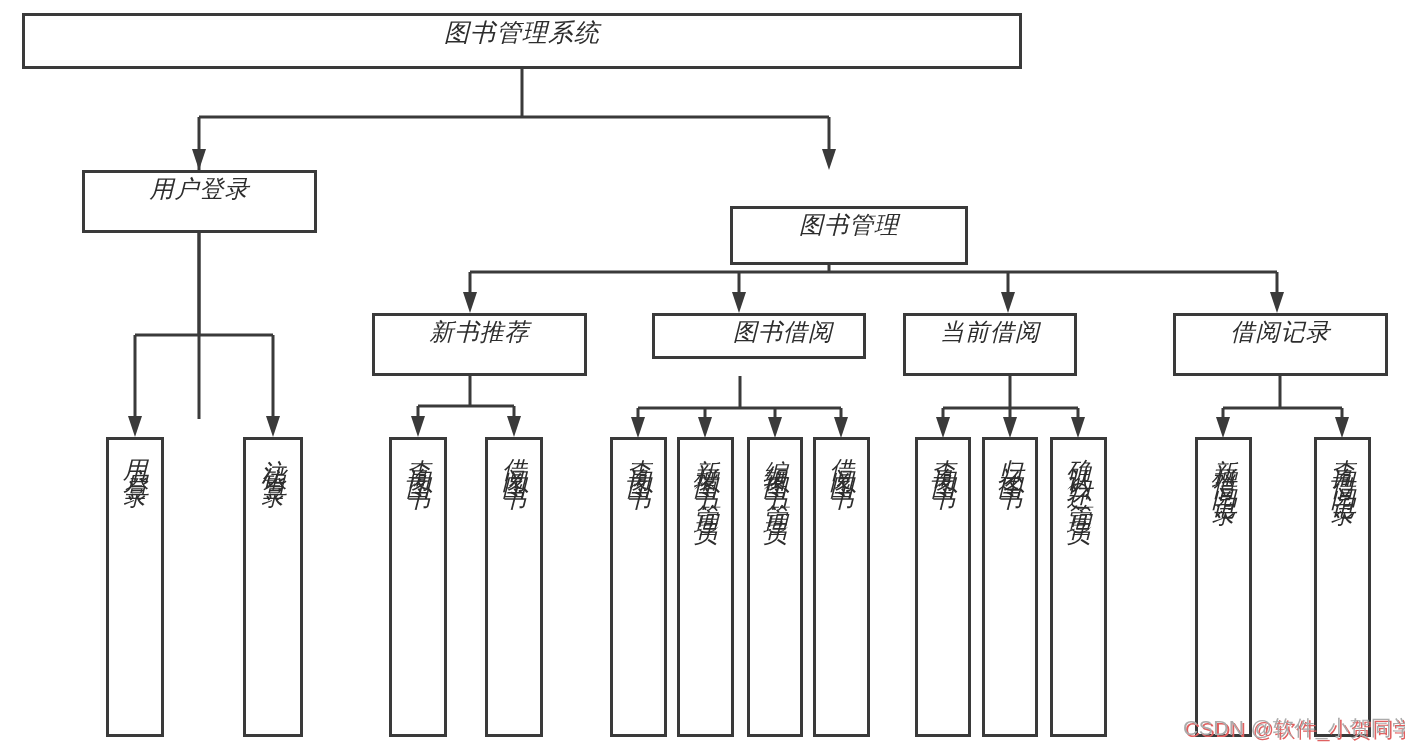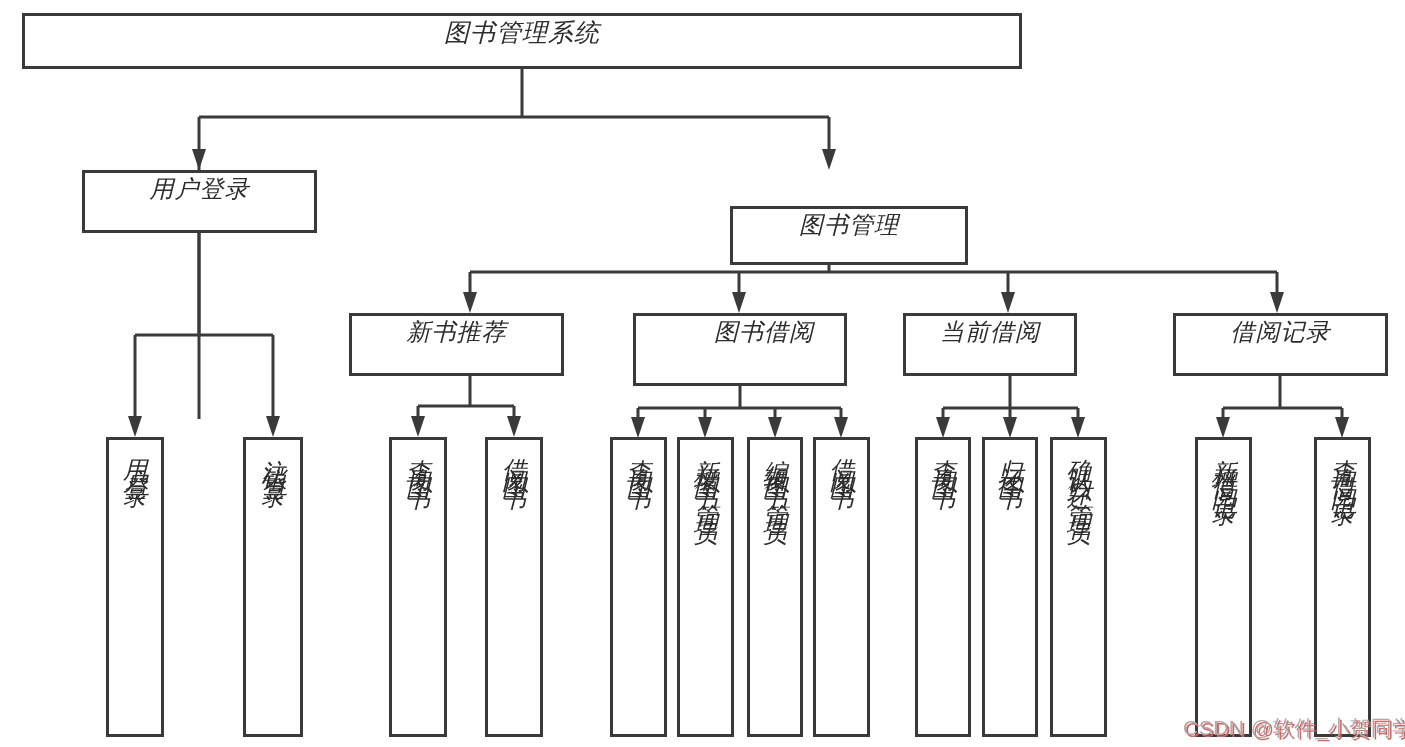--- a/index.html
+++ b/index.html
@@ -114,24 +114,24 @@
     <span class="htext">图书管理系统</span>
   </div>
 
   <div class="node" style="left:82px;top:170px;width:235px;height:63px;">
     <span class="htext">用户登录</span>
   </div>
   <div class="node" style="left:730px;top:170px;width:238px;height:59px;margin-top:36px;">
     <span class="htext">图书管理</span>
   </div>
 
-  <div class="node" style="left:349px;top:313px;width:215px;height:63px;">
+  <div class="node" style="left:372px;top:313px;width:215px;height:63px;">
     <span class="htext">新书推荐</span>
   </div>
-  <div class="node" style="left:633px;top:313px;width:214px;height:73px;padding-left:48px;">
+  <div class="node" style="left:652px;top:313px;width:214px;height:46px;padding-left:48px;">
     <span class="htext">图书借阅</span>
   </div>
   <div class="node" style="left:903px;top:313px;width:174px;height:63px;">
     <span class="htext">当前借阅</span>
   </div>
   <div class="node" style="left:1173px;top:313px;width:215px;height:63px;">
     <span class="htext">借阅记录</span>
   </div>
 
   <div class="node" style="left:106px;top:437px;width:58px;height:300px;">

